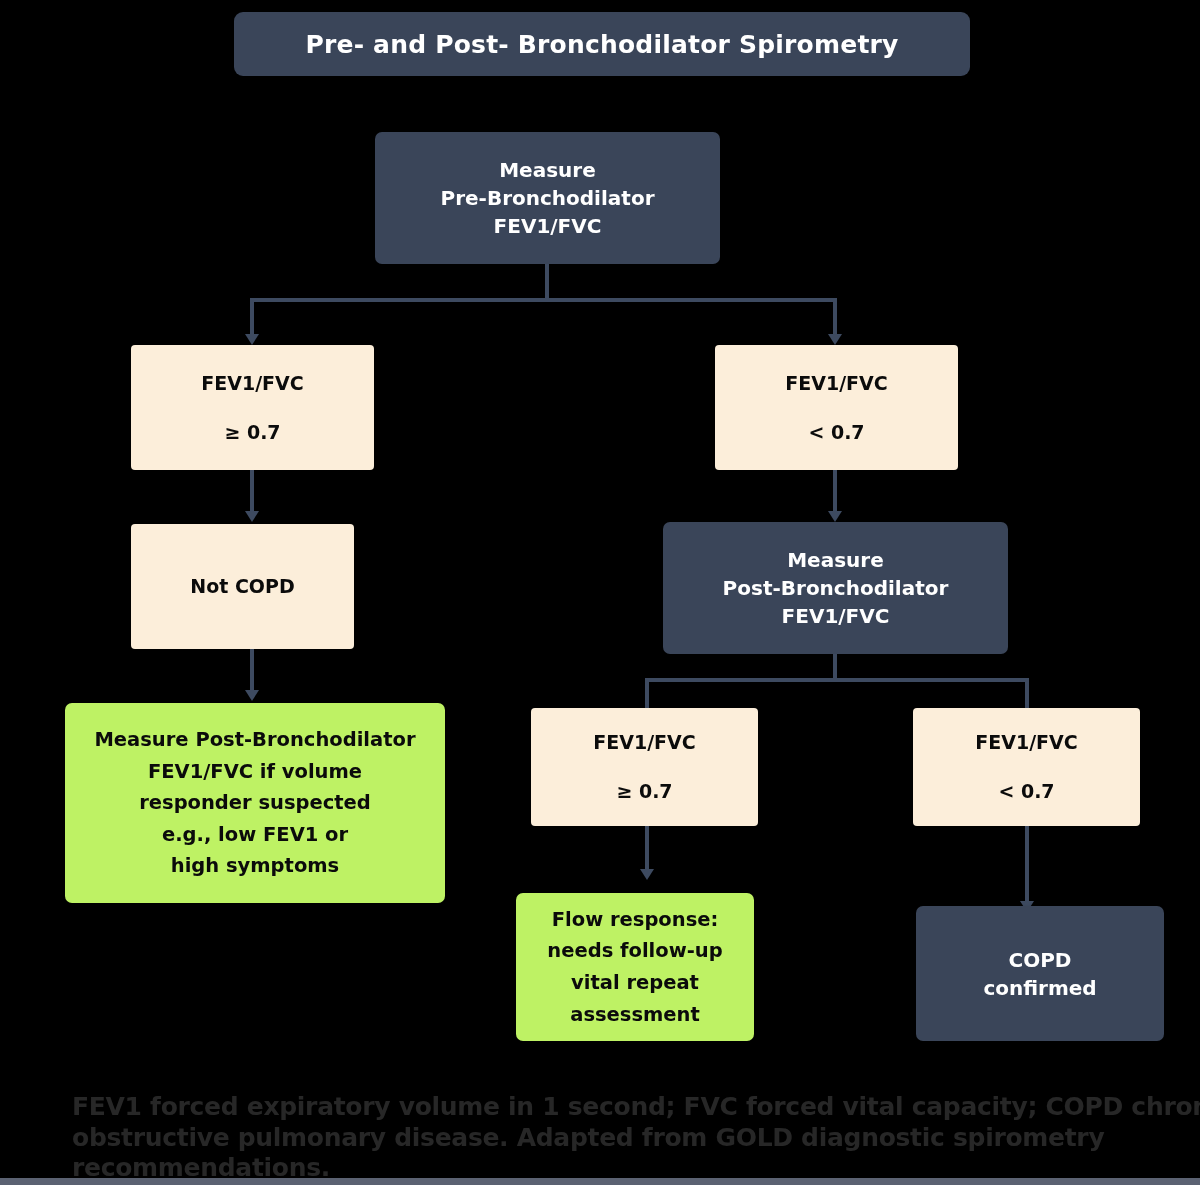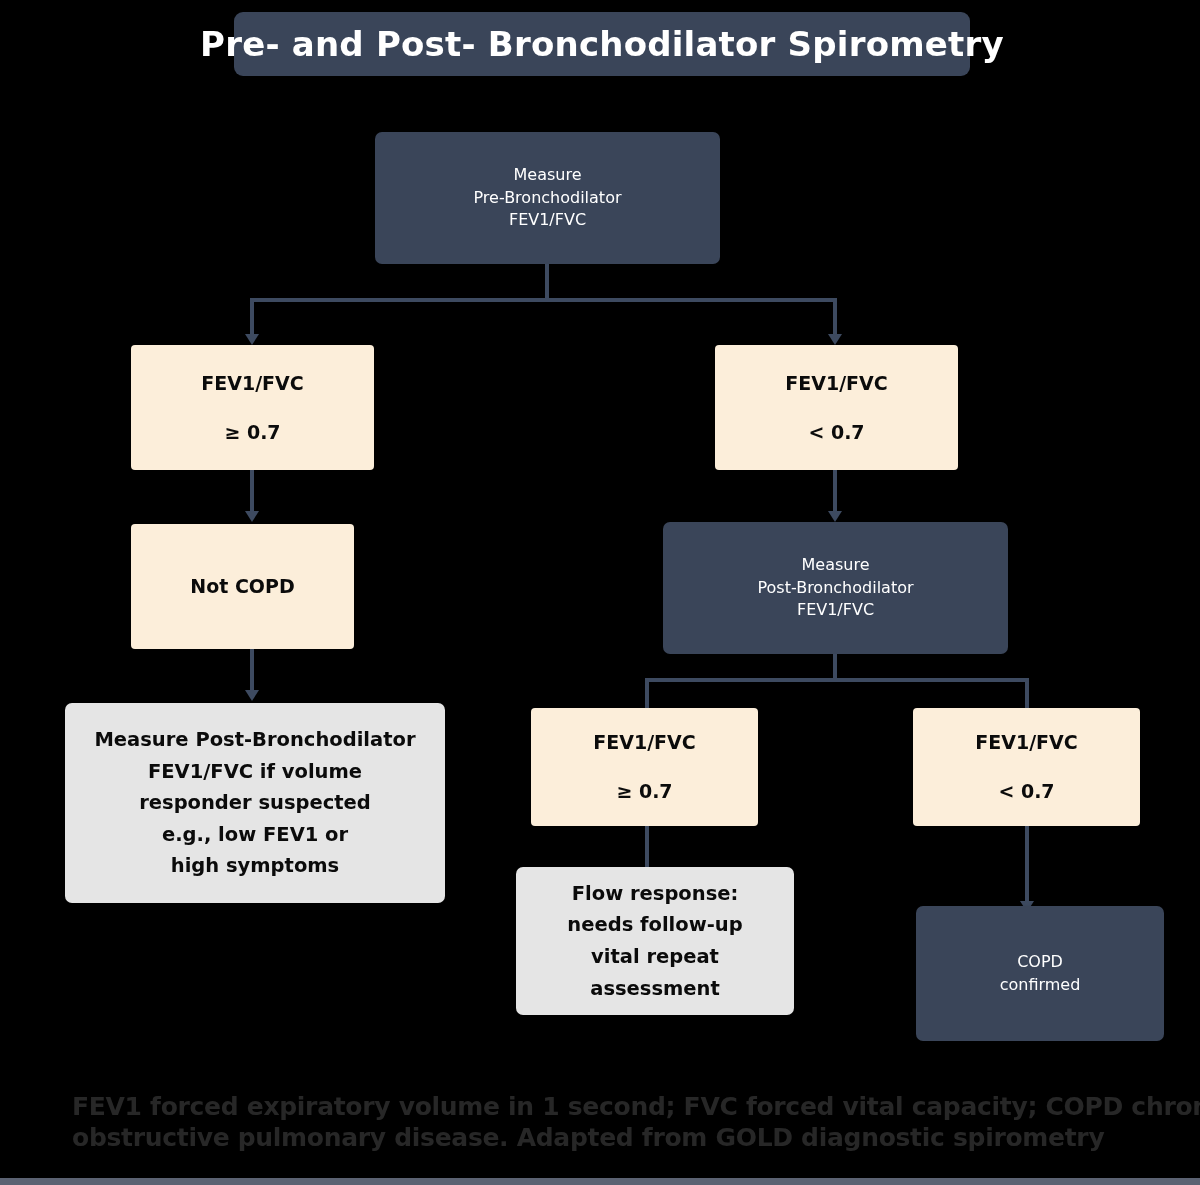--- a/index.html
+++ b/index.html
@@ -26,21 +26,21 @@
     height: 64px;
     background: #3a4559;
     border-radius: 9px;
     display: flex;
     align-items: center;
     justify-content: center;
     box-shadow: 3px 4px 6px rgba(0,0,0,0.55);
   }
   .header-banner .title {
     color: #ffffff;
-    font-size: 34px;
+    font-size: 25px;
     font-weight: bold;
     letter-spacing: 0.2px;
     text-align: center;
     white-space: nowrap;
   }
 
   
   .node {
     position: absolute;
     display: flex;
@@ -54,32 +54,32 @@
   }
   .node .line {
     display: block;
     line-height: 1.40;
     white-space: nowrap;
   }
   .node.dark {
     background: #3a4559;
     color: #ffffff;
   }
-  .node.dark .line { font-weight: normal; font-size: 16px; }
+  .node.dark .line { font-weight: bold; font-size: 20px; }
 
   .node.cream {
     background: #fceeda;
     color: #0b0b0b;
     border-radius: 4px;
   }
   .node.cream .line { font-weight: bold; font-size: 19px; }
   .node.cream .line.spaced { margin-top: 22px; }
 
   .node.gray {
-    background: #e5e5e5;
+    background: #bef264;
     color: #0b0b0b;
     border-radius: 7px;
   }
   .node.gray .line { font-weight: bold; font-size: 19.5px; line-height: 1.62; }
 
   
   .conn-v, .conn-h {
     position: absolute;
     background: #3d4a60;
   }
@@ -193,32 +193,33 @@
     <span class="line">FEV1/FVC</span>
     <span class="line spaced">&lt; 0.7</span>
   </div>
 
   <div class="conn-v" style="left:645px; top:826px; height:48px;"></div>
   <div class="arrow-head" style="left:640px; top:869px;"></div>
 
   <div class="conn-v" style="left:1025px; top:826px; height:80px;"></div>
   <div class="arrow-head" style="left:1020px; top:901px;"></div>
 
-  <div class="node gray" style="left:516px; top:867px; width:278px; height:148px;">
+  <div class="node gray" style="left:516px; top:893px; width:238px; height:148px;">
     <span class="line">Flow response:</span>
     <span class="line">needs follow-up</span>
     <span class="line">vital repeat</span>
     <span class="line">assessment</span>
   </div>
 
   <div class="node dark" style="left:916px; top:906px; width:248px; height:135px;">
     <span class="line">COPD</span>
     <span class="line">confirmed</span>
   </div>
 
   <div class="caption">
     <span class="cap-line">FEV1 forced expiratory volume in 1 second; FVC forced vital capacity; COPD chronic</span>
     <span class="cap-line">obstructive pulmonary disease. Adapted from GOLD diagnostic spirometry</span>
+    <span class="cap-line short">recommendations.</span>
   </div>
 
   <div class="bottom-rule"></div>
 
 </div>
 
 </body></html>

